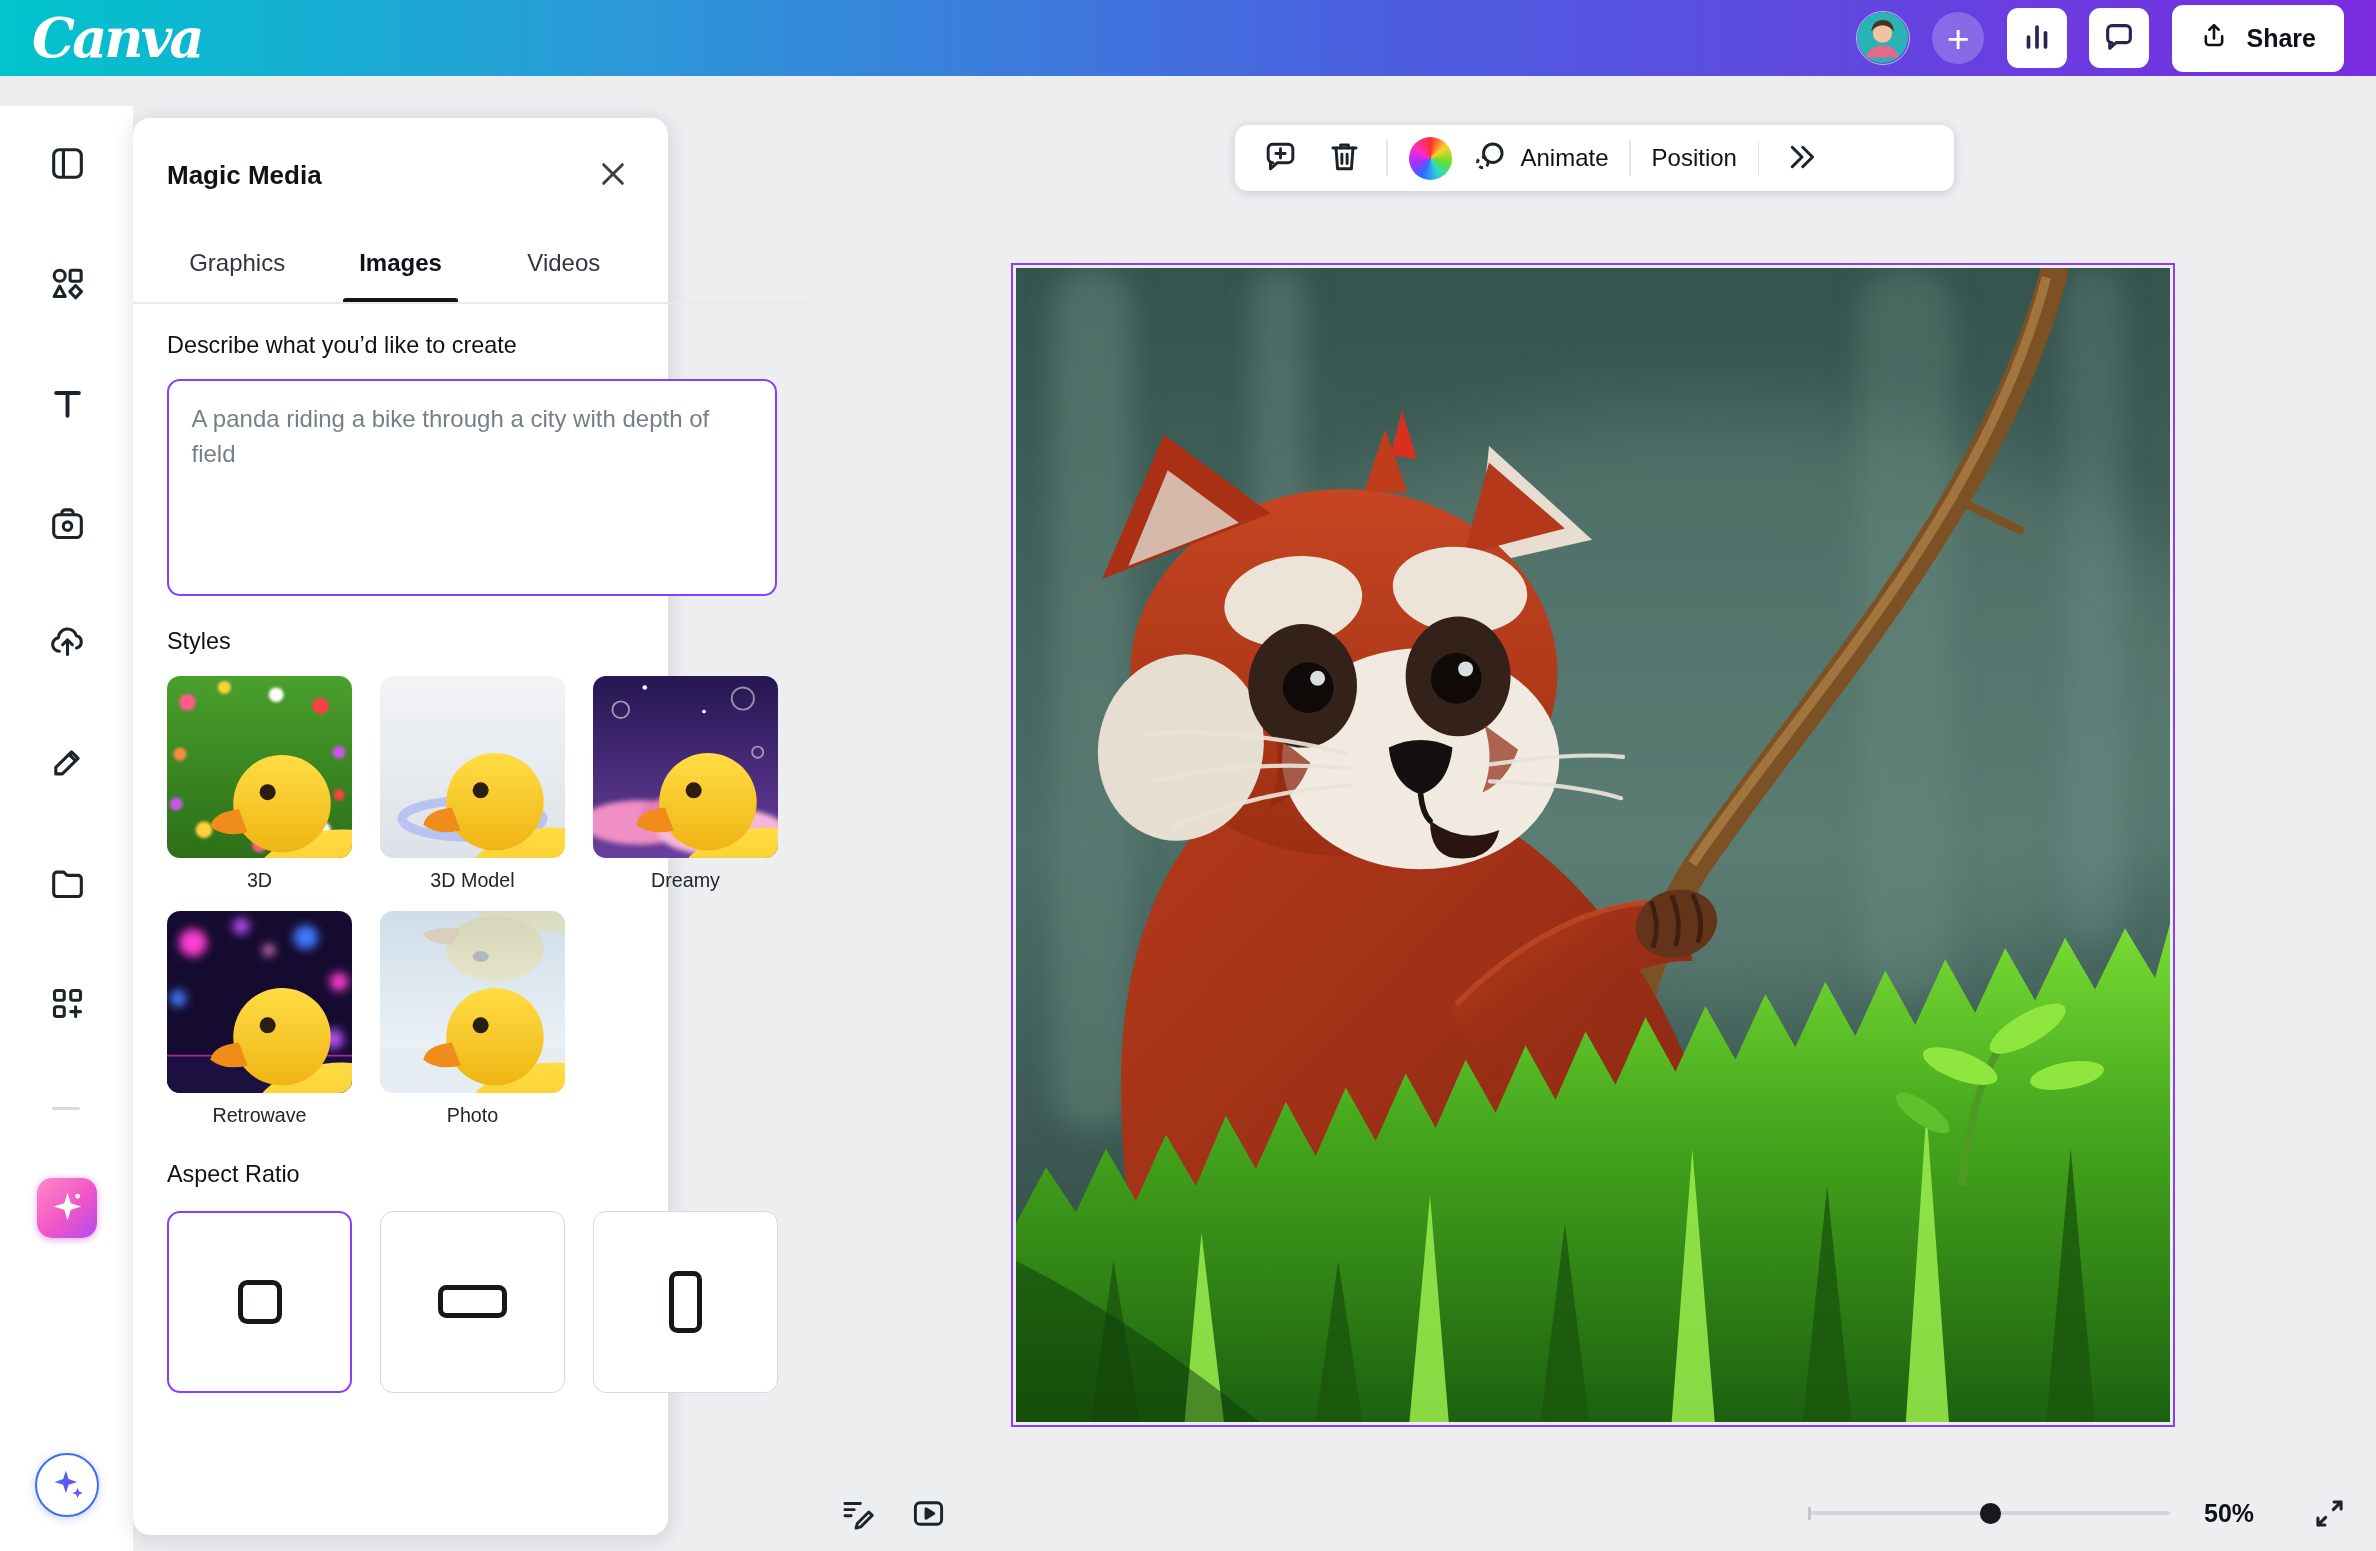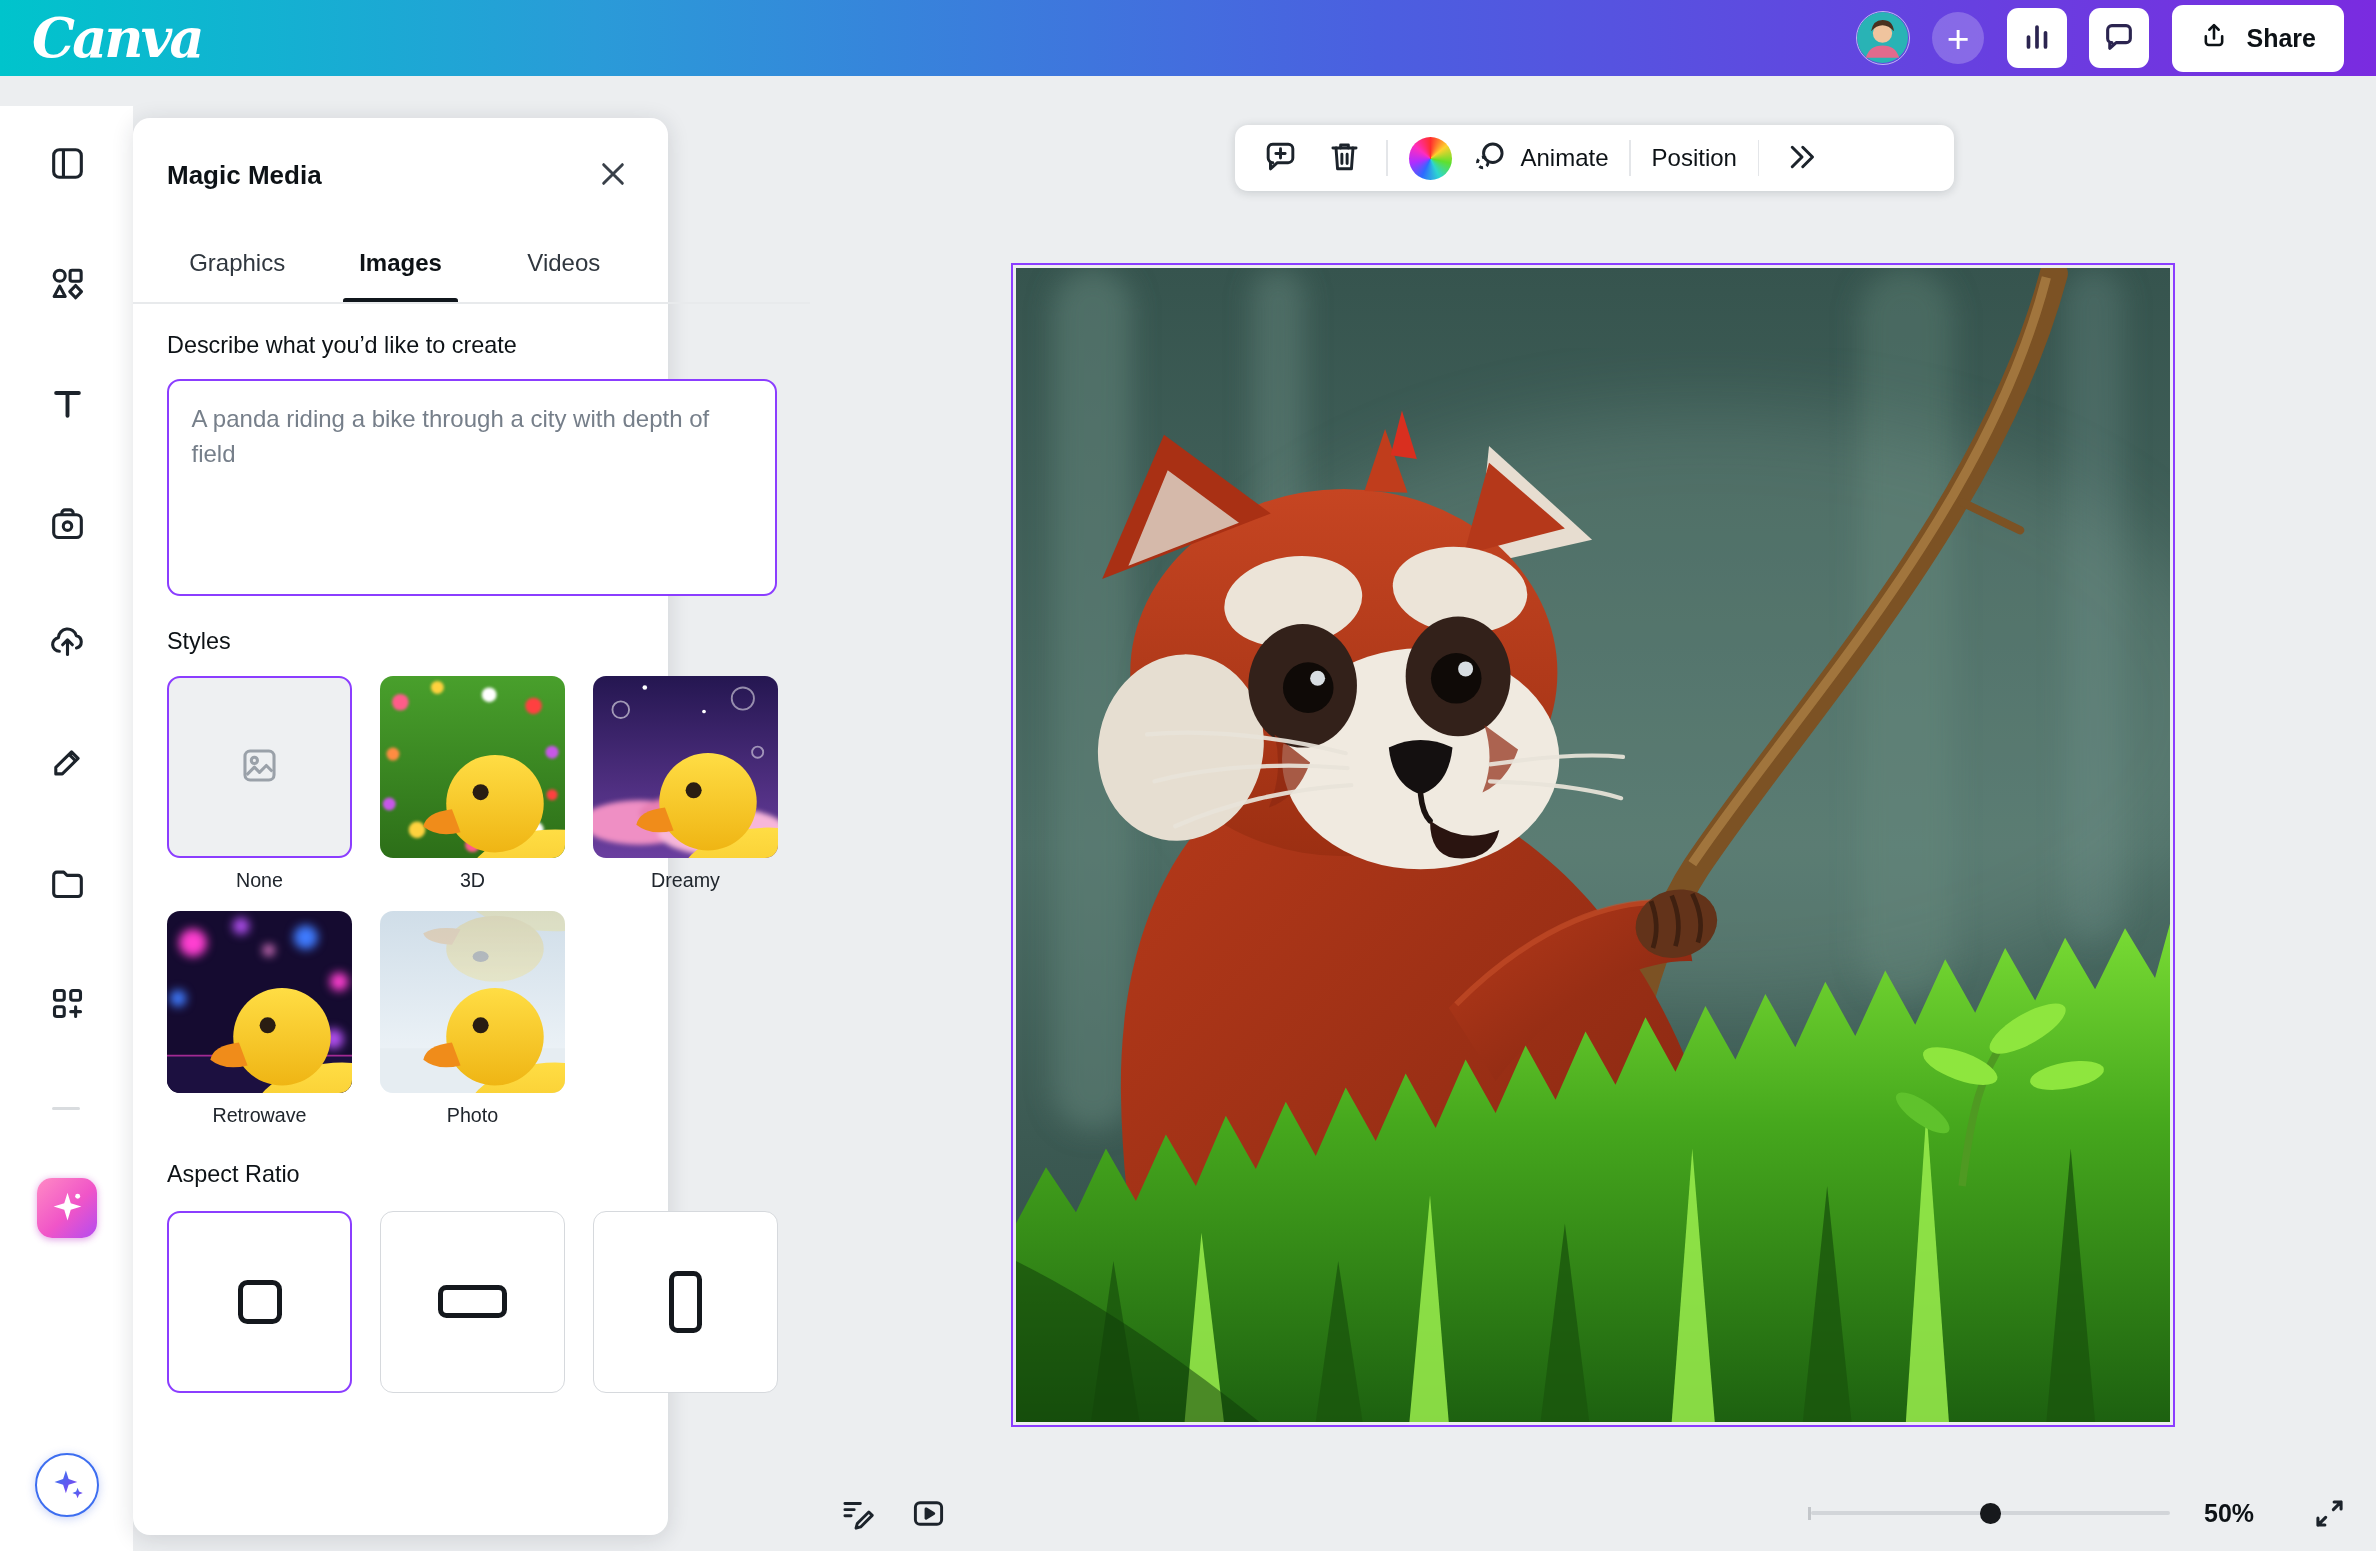--- a/index.html
+++ b/index.html
@@ -279,32 +279,20 @@
     </div>
     <div class="tabs-divider"></div>
 
     <div class="panel-body">
       <h3 class="sec-label lbl-prompt">Describe what you’d like to create</h3>
       <textarea class="prompt-box" placeholder="A panda riding a bike through a city with depth of field" style=""></textarea>
 
       <h3 class="sec-label lbl-styles">Styles</h3>
       <div class="styles-grid">
 
-        <div class="style-cell">
-          <div class="thumb none-thumb">
-            <span>
-              <svg width="41" height="41" viewBox="0 0 24 24" fill="none" stroke="#9aa1a9" stroke-width="1.8" stroke-linejoin="round" style="position:static">
-                <rect x="3.5" y="3.5" width="17" height="17" rx="3"></rect>
-                <circle cx="9" cy="9" r="1.8"></circle>
-                  <path d="M4.5 17.5 l4.5-4.5 3 3 4-4 3.5 3.5"></path>
-              </svg>
-            </span>
-          </div>
-          <div class="style-label">None</div>
-        </div>
 
         <div class="style-cell">
           <div class="thumb">
             <svg viewBox="0 0 200 200" preserveAspectRatio="xMidYMid slice">
               <defs>
                   <linearGradient id="g3bg" x1="0" y1="0" x2="0" y2="1">
                 <stop offset="0" stop-color="#49a02c"></stop>
                     <stop offset="1" stop-color="#2c6e18"></stop>
               </linearGradient>
                 </defs>
@@ -321,20 +309,37 @@
                 <circle cx="168" cy="168" r="9" fill="#fff"></circle>
                   <circle cx="186" cy="130" r="6" fill="#ff4040"></circle>
                 <circle cx="10" cy="140" r="7" fill="#c757e8"></circle>
               </g>
               <use href="#duck" transform="translate(22,28) scale(1.55)"></use>
             </svg>
           </div>
           <div class="style-label">3D</div>
         </div>
 
+        <div class="style-cell">
+          <div class="thumb">
+            <svg viewBox="0 0 200 200" preserveAspectRatio="xMidYMid slice">
+              <defs>
+                  <linearGradient id="gmbg" x1="0" y1="0" x2="0" y2="1">
+                <stop offset="0" stop-color="#f2f4f6"></stop>
+                    <stop offset="1" stop-color="#dde2e8"></stop>
+              </linearGradient>
+                </defs>
+              <rect width="200" height="200" fill="url(#gmbg)"></rect>
+              <ellipse cx="100" cy="156" rx="76" ry="20" fill="none" stroke="#b9c3f2" stroke-width="10"></ellipse>
+              <ellipse cx="100" cy="156" rx="50" ry="11" fill="rgba(60,70,120,.12)"></ellipse>
+              <use href="#duck" transform="translate(22,26) scale(1.55)"></use>
+            </svg>
+          </div>
+          <div class="style-label">3D Model</div>
+        </div>
 
         <div class="style-cell">
           <div class="thumb">
             <svg viewBox="0 0 200 200" preserveAspectRatio="xMidYMid slice">
               <defs>
                   <linearGradient id="gdbg" x1="0" y1="0" x2="0" y2="1">
                 <stop offset="0" stop-color="#241650"></stop>
                     <stop offset="1" stop-color="#6b3fa0"></stop>
               </linearGradient>
                 </defs>

